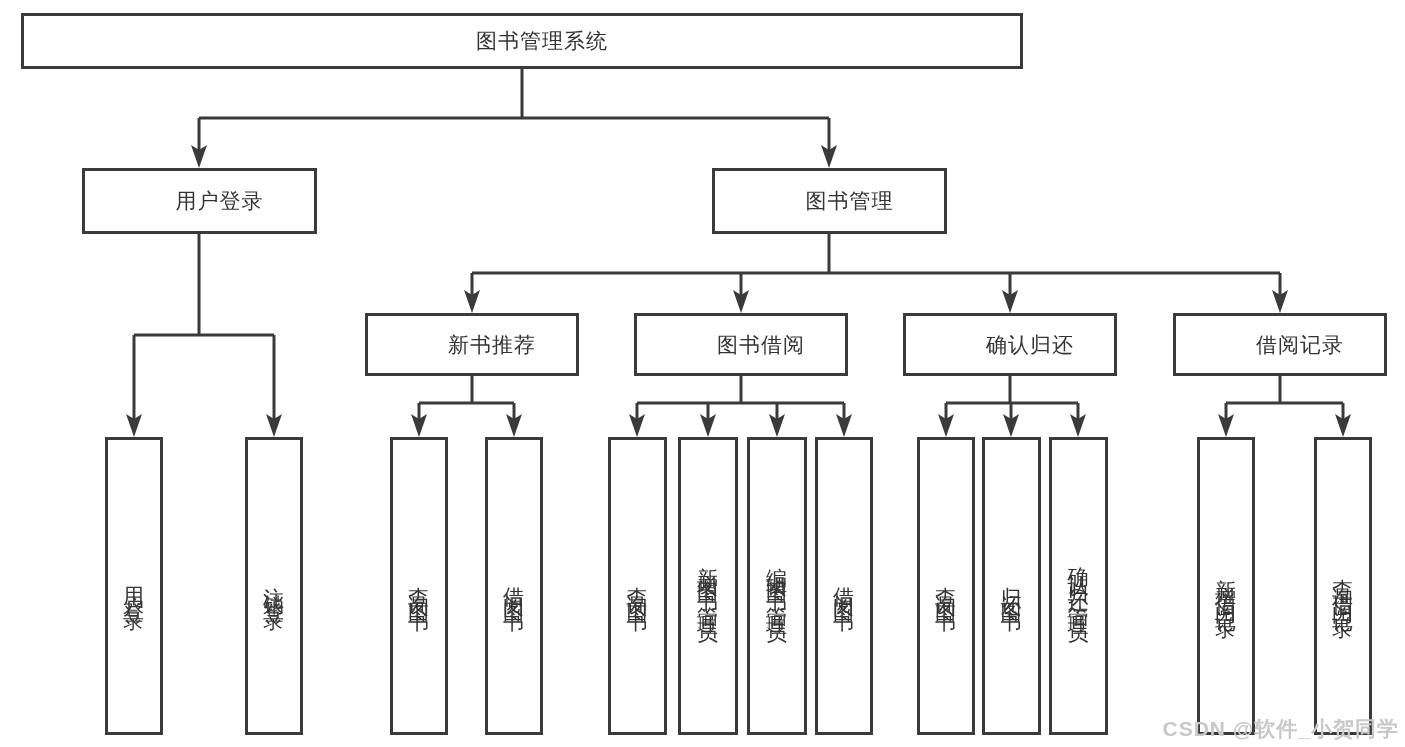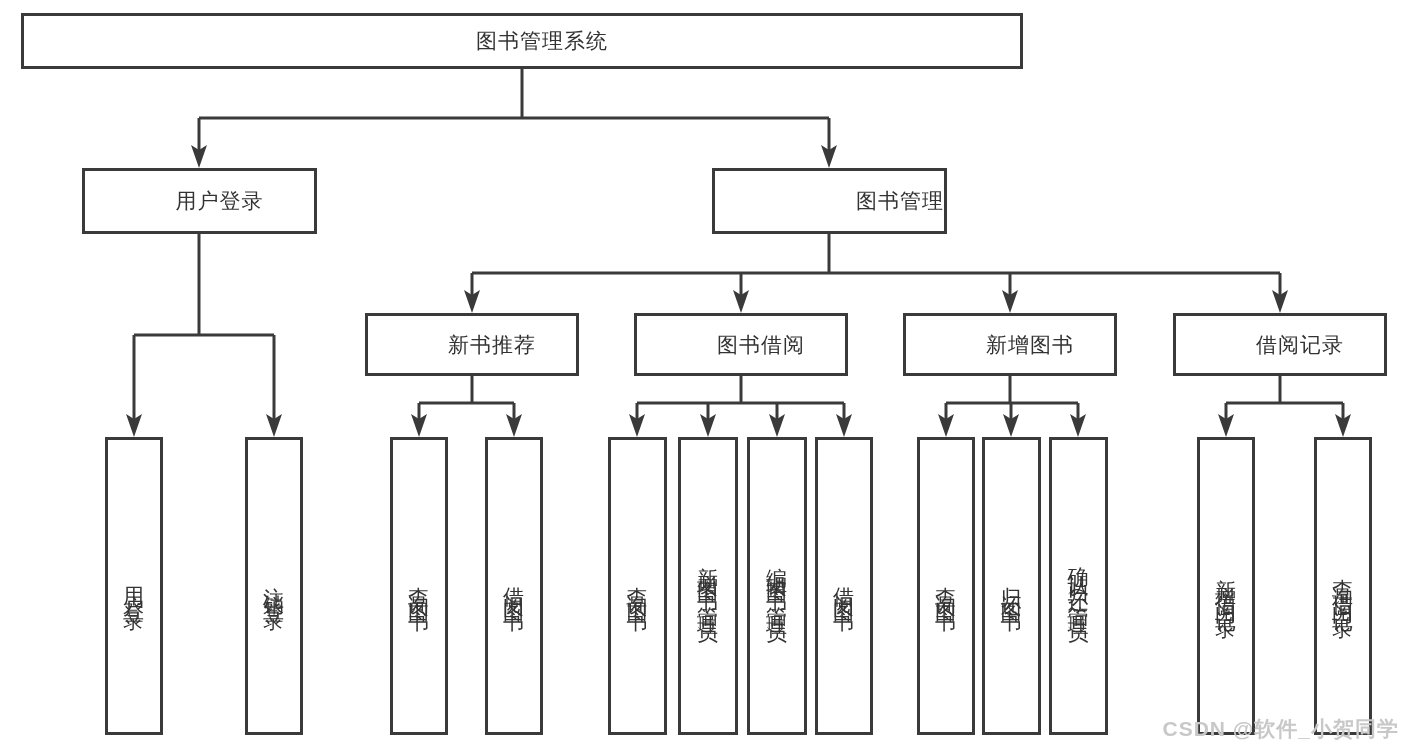--- a/index.html
+++ b/index.html
@@ -118,32 +118,32 @@
       <polygon points="1335,414 1343,419 1351,414 1343,437" fill="#3a3a3a"></polygon>
     </svg>
 
   <div class="hbox" style="left:21px;top:13px;width:1002px;height:56px;">
     <span>图书管理系统</span>
   </div>
 
   <div class="hbox" style="left:82px;top:168px;width:235px;height:66px;">
     <span>用户登录</span>
   </div>
-  <div class="hbox" style="left:712px;top:168px;width:235px;height:66px;justify-content:flex-end;">
+  <div class="hbox" style="left:712px;top:168px;width:235px;height:66px;">
     <span>图书管理</span>
   </div>
 
   <div class="hbox" style="left:365px;top:313px;width:214px;height:63px;">
     <span>新书推荐</span>
   </div>
   <div class="hbox" style="left:634px;top:313px;width:214px;height:63px;">
     <span>图书借阅</span>
   </div>
   <div class="hbox" style="left:903px;top:313px;width:214px;height:63px;">
-    <span>新增图书</span>
+    <span>确认归还</span>
   </div>
   <div class="hbox" style="left:1173px;top:313px;width:214px;height:63px;">
     <span>借阅记录</span>
   </div>
 
   <div class="vbox" style="left:105px;">
     <span>用户登录</span>
   </div>
   <div class="vbox" style="left:245px;">
     <span>注销登录</span>

